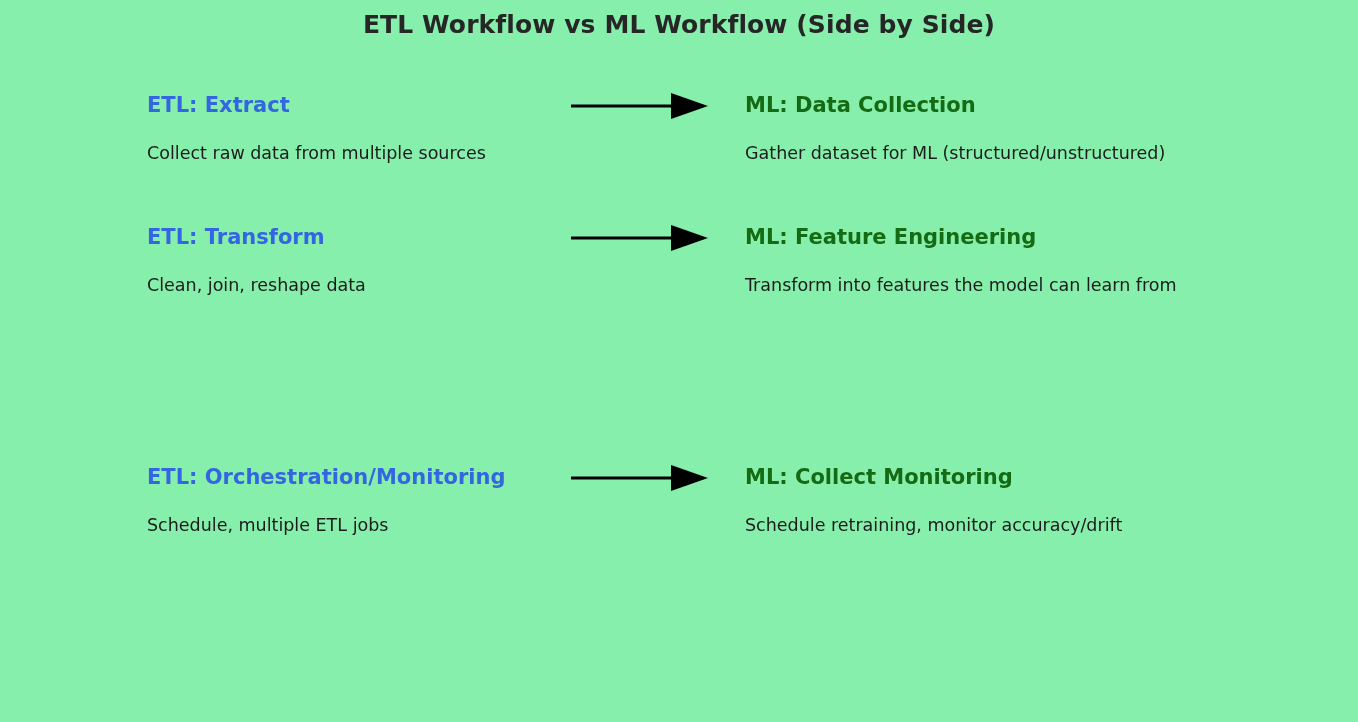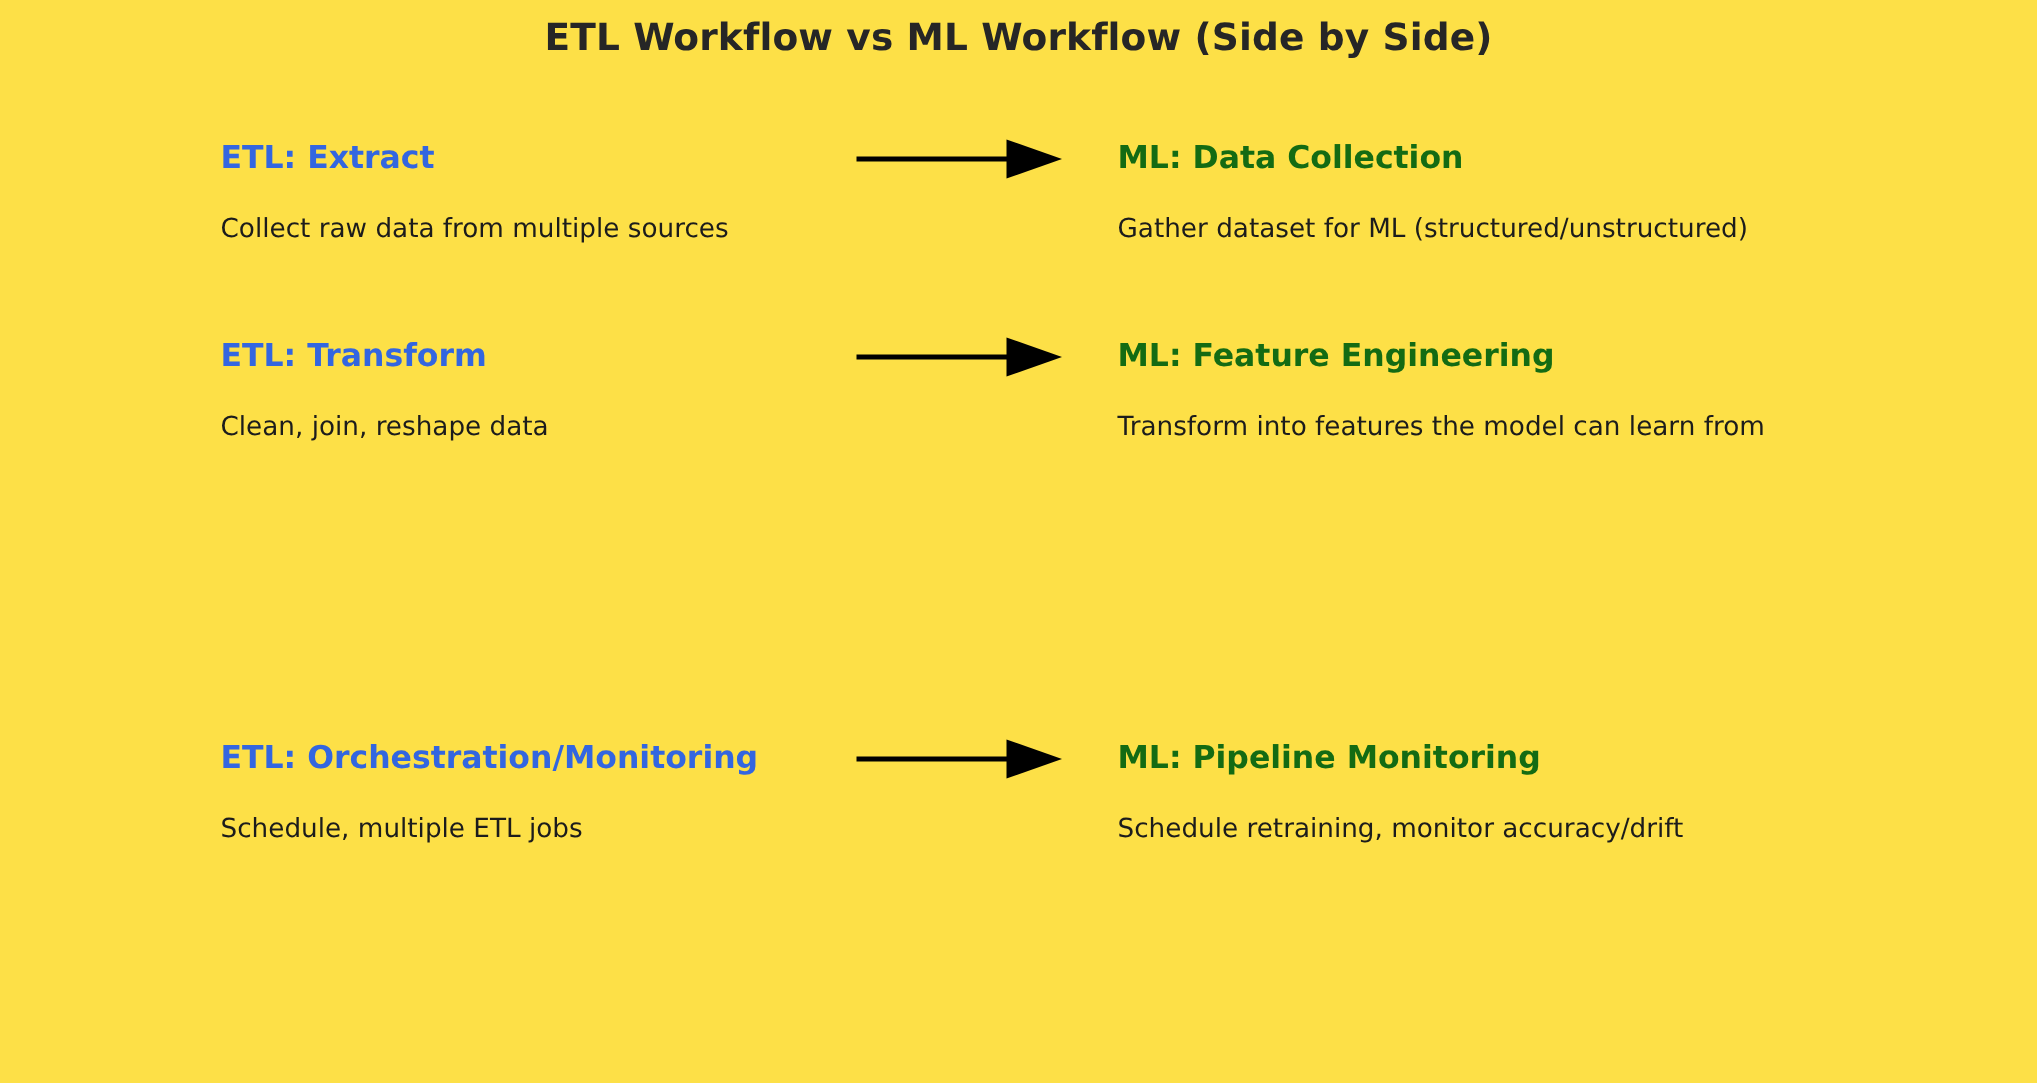--- a/index.html
+++ b/index.html
@@ -12,21 +12,21 @@
     height: 722px;
     font-family: "DejaVu Sans", "Liberation Sans", sans-serif;
     -webkit-font-smoothing: antialiased;
     overflow: hidden;
   }
 
   .canvas {
     position: relative;
     width: 1358px;
     height: 722px;
-    background: #fde047;
+    background: #86efac;
   }
 
   
   .diagram-title {
     position: absolute;
     left: 0;
     top: 10px;
     width: 1358px;
     text-align: center;
     font-size: 25px;
@@ -46,21 +46,21 @@
   }
   .stage-row {
     position: absolute;
     left: 0;
     width: 1358px;
     height: 132px;
   }
   .stage-row.r0 { top: 82px; }
   .stage-row.r1 { top: 214px; }
   .stage-row.r2 { top: 346px; }
-  .stage-row.r3 { top: 482px; }
+  .stage-row.r3 { top: 454px; }
 
   
   .col-left {
     position: absolute;
     left: 147px;
     top: 0;
     width: 410px;
   }
   
   .col-right {
@@ -156,19 +156,19 @@
         <div class="stage-heading etl">ETL: Orchestration/Monitoring</div>
         <div class="stage-desc">Schedule, multiple ETL jobs</div>
       </div>
       <div class="arrow">
         <svg viewBox="0 0 150 30" xmlns="http://www.w3.org/2000/svg">
           <line x1="5" y1="15" x2="120" y2="15" stroke="#000000" stroke-width="3.2"></line>
           <polygon points="105,2 142,15 105,28" fill="#000000"></polygon>
         </svg>
       </div>
       <div class="col-right">
-        <div class="stage-heading ml">ML: Pipeline Monitoring</div>
+        <div class="stage-heading ml">ML: Collect Monitoring</div>
         <div class="stage-desc">Schedule retraining, monitor accuracy/drift</div>
       </div>
     </div>
 
   </div>
 </div>
 
 </body></html>

